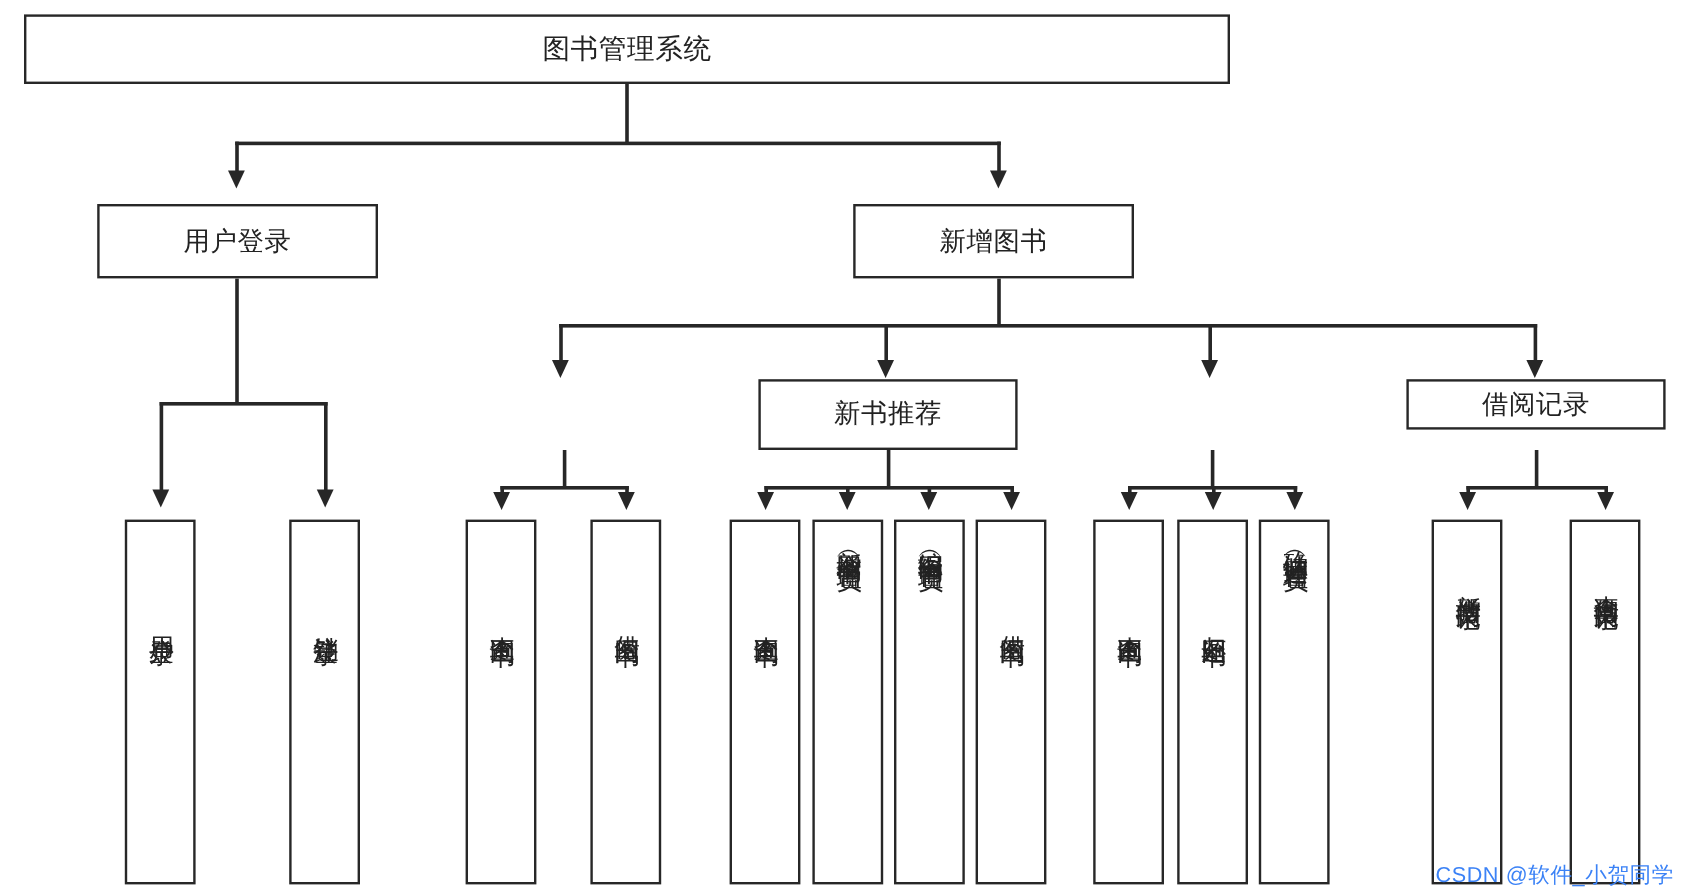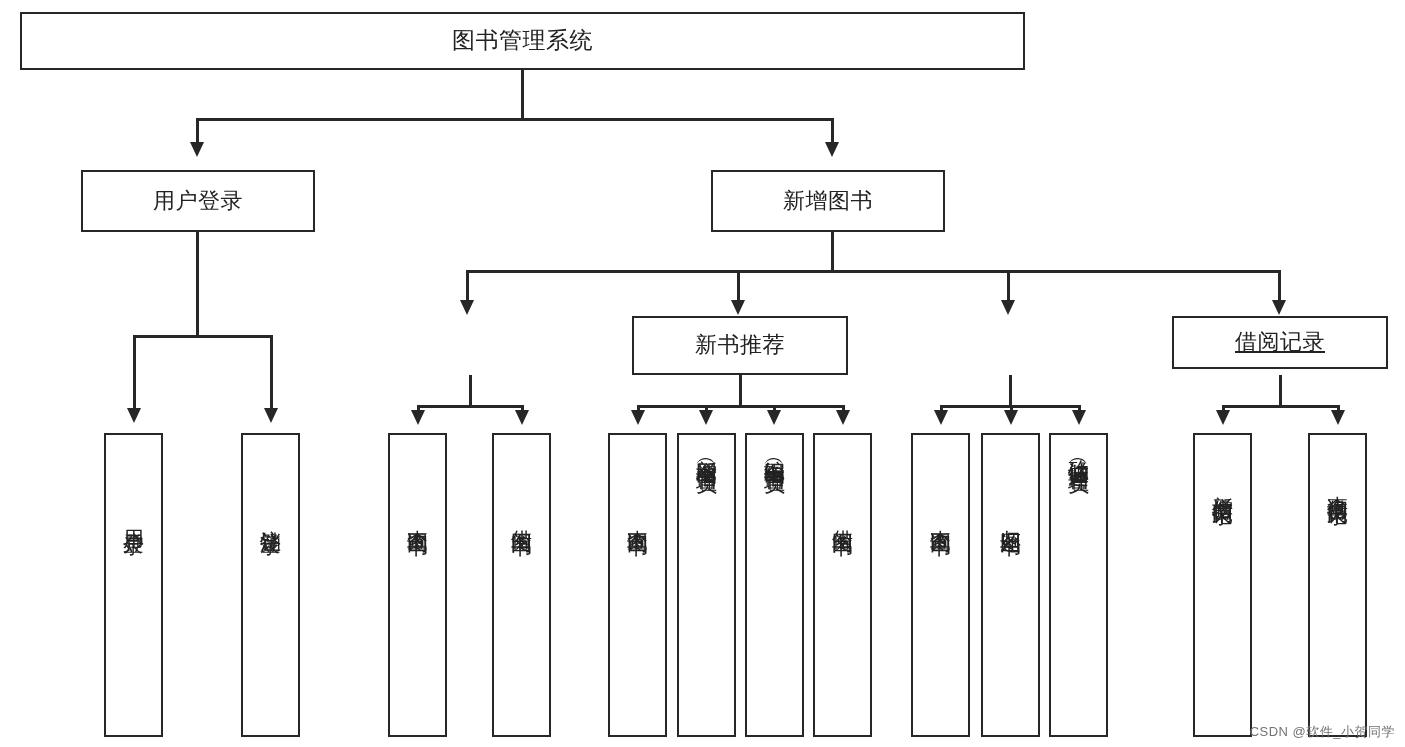--- a/index.html
+++ b/index.html
@@ -64,22 +64,22 @@
     width:0;height:0;
     border-left:7px solid transparent;
     border-right:7px solid transparent;
     border-top:15px solid #272727;
     z-index:2;
   }
   #watermark{
     position:absolute;
     right:10px;
     bottom:6px;
-    font-size:13px;
-    color:#737373;
+    font-size:18px;
+    color:#3b82f6;
     letter-spacing:0.5px;
     white-space:nowrap;
     z-index:6;
     font-family:"Liberation Sans","DejaVu Sans",sans-serif;
   }
 </style>
 </head>
 <body>
 
 <div id="diagram">
@@ -117,21 +117,21 @@
   <div class="line v" style="left:1007px;top:270px;height:32px;"></div>
   <div class="line v" style="left:1278px;top:270px;height:32px;"></div>
   <div class="arrow" style="left:460px;top:300px;"></div>
   <div class="arrow" style="left:731px;top:300px;"></div>
   <div class="arrow" style="left:1001px;top:300px;"></div>
   <div class="arrow" style="left:1272px;top:300px;"></div>
 
   <div class="node horiz" style="left:632px;top:316px;width:216px;height:59px;">
     <span class="lbl">新书推荐</span>
   </div>
-  <div class="node horiz" style="left:1172px;top:316px;width:216px;height:53px;text-decoration:underline;">
+  <div class="node horiz" style="left:1172px;top:316px;width:216px;height:42px;">
     <span class="lbl">借阅记录</span>
   </div>
 
   <div class="line v" style="left:469px;top:375px;height:32px;"></div>
   <div class="line h" style="left:417px;top:405px;width:107px;"></div>
   <div class="line v" style="left:417px;top:405px;height:8px;"></div>
   <div class="line v" style="left:521px;top:405px;height:8px;"></div>
   <div class="arrow" style="left:411px;top:410px;"></div>
   <div class="arrow" style="left:515px;top:410px;"></div>
 

